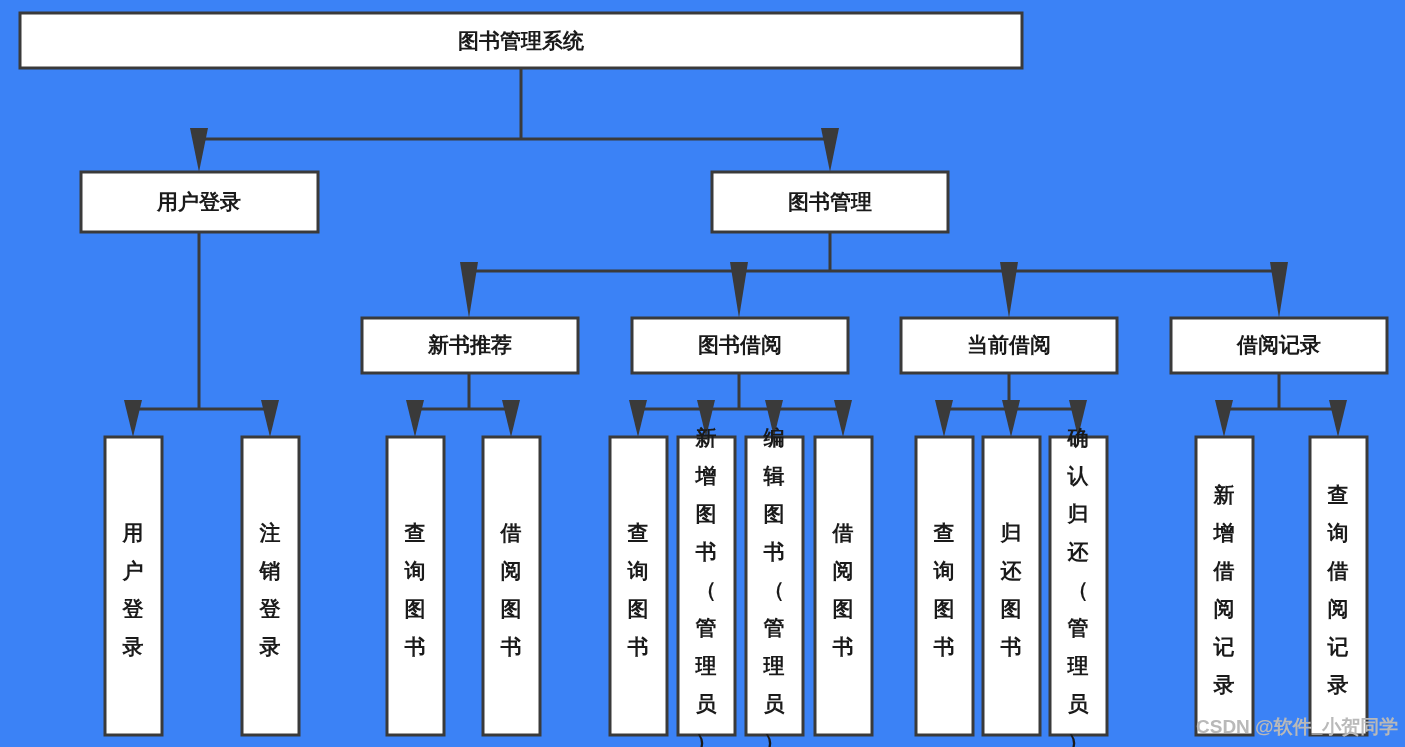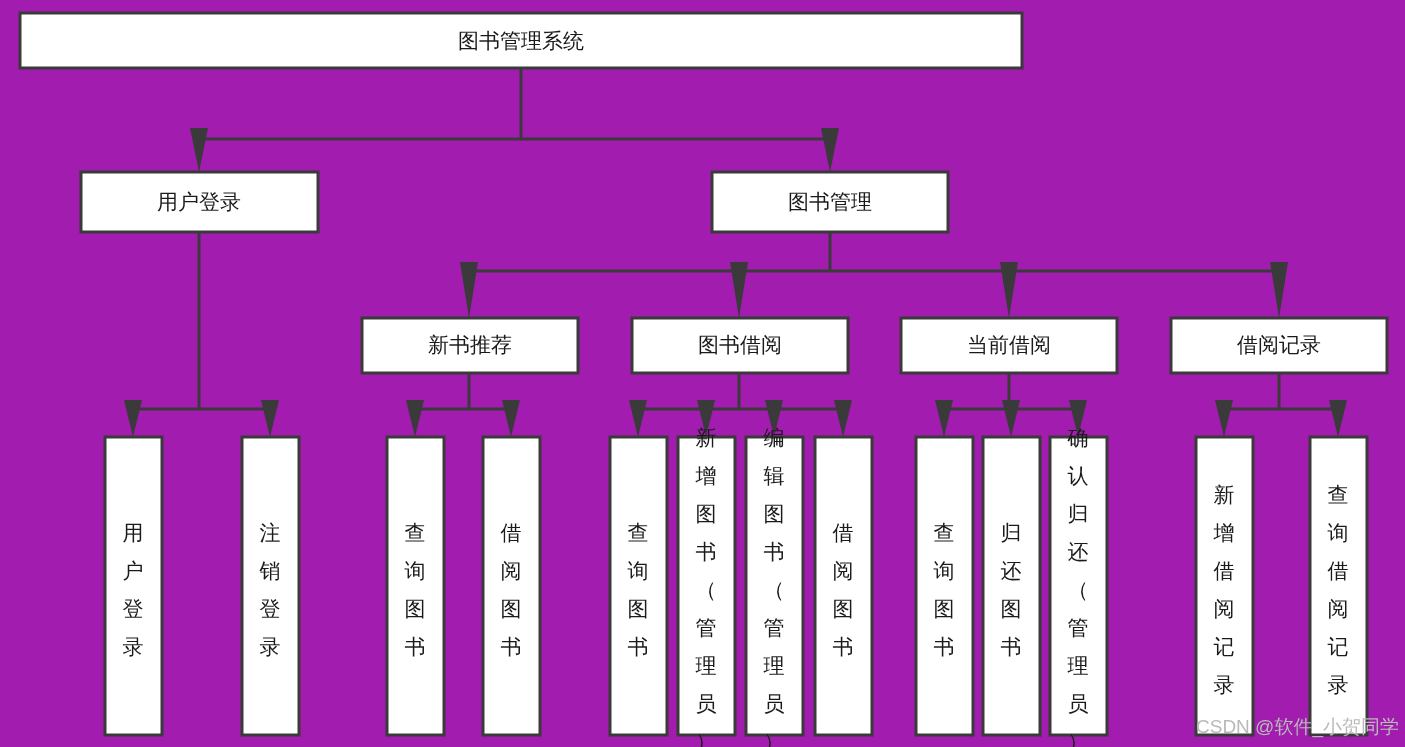--- a/index.html
+++ b/index.html
@@ -11,21 +11,22 @@
     width: 1405px;
     height: 747px;
     font-family: "Liberation Sans", "DejaVu Sans", sans-serif;
     overflow: hidden;
     position: relative;
   }
   #diagram-root {
     position: relative;
     width: 1405px;
     height: 747px;
-    background: #a21caf;
+    background: #3b82f6;
+    font-weight: bold;
   }
   svg.diagram-canvas {
     position: absolute;
     left: 0;
     top: 0;
     width: 1405px;
     height: 747px;
     display: block;
   }
   .node-box {

